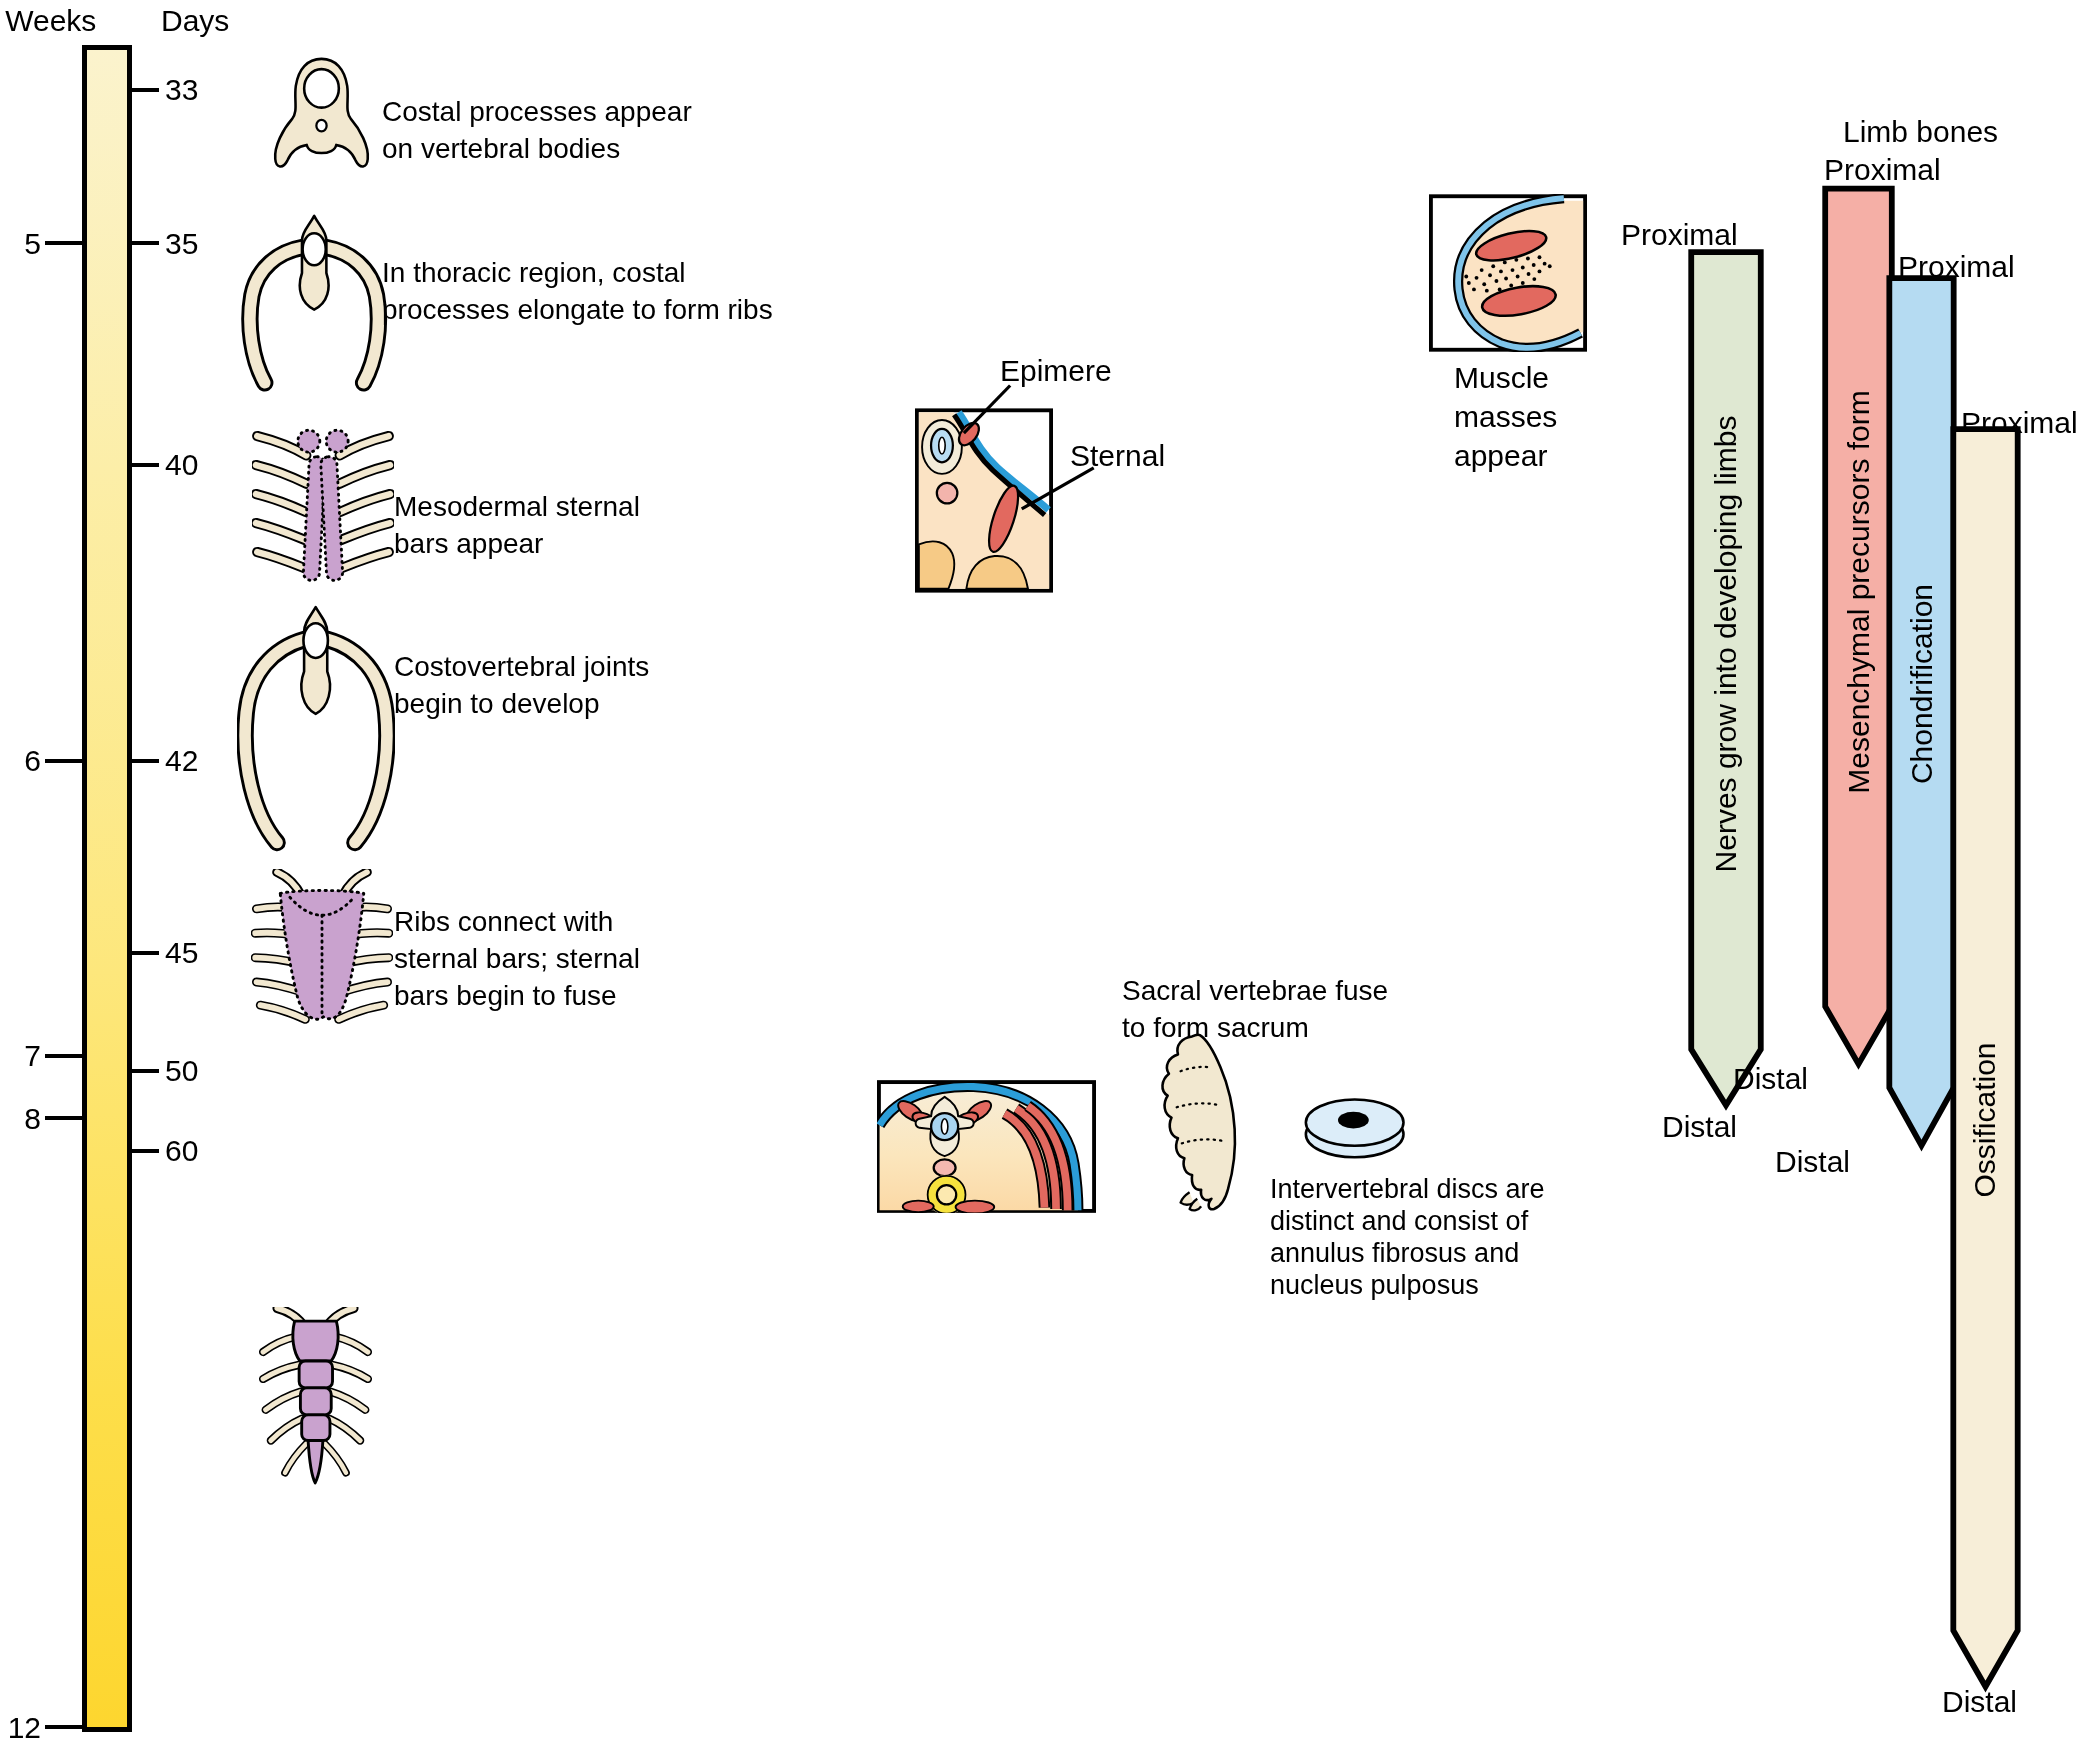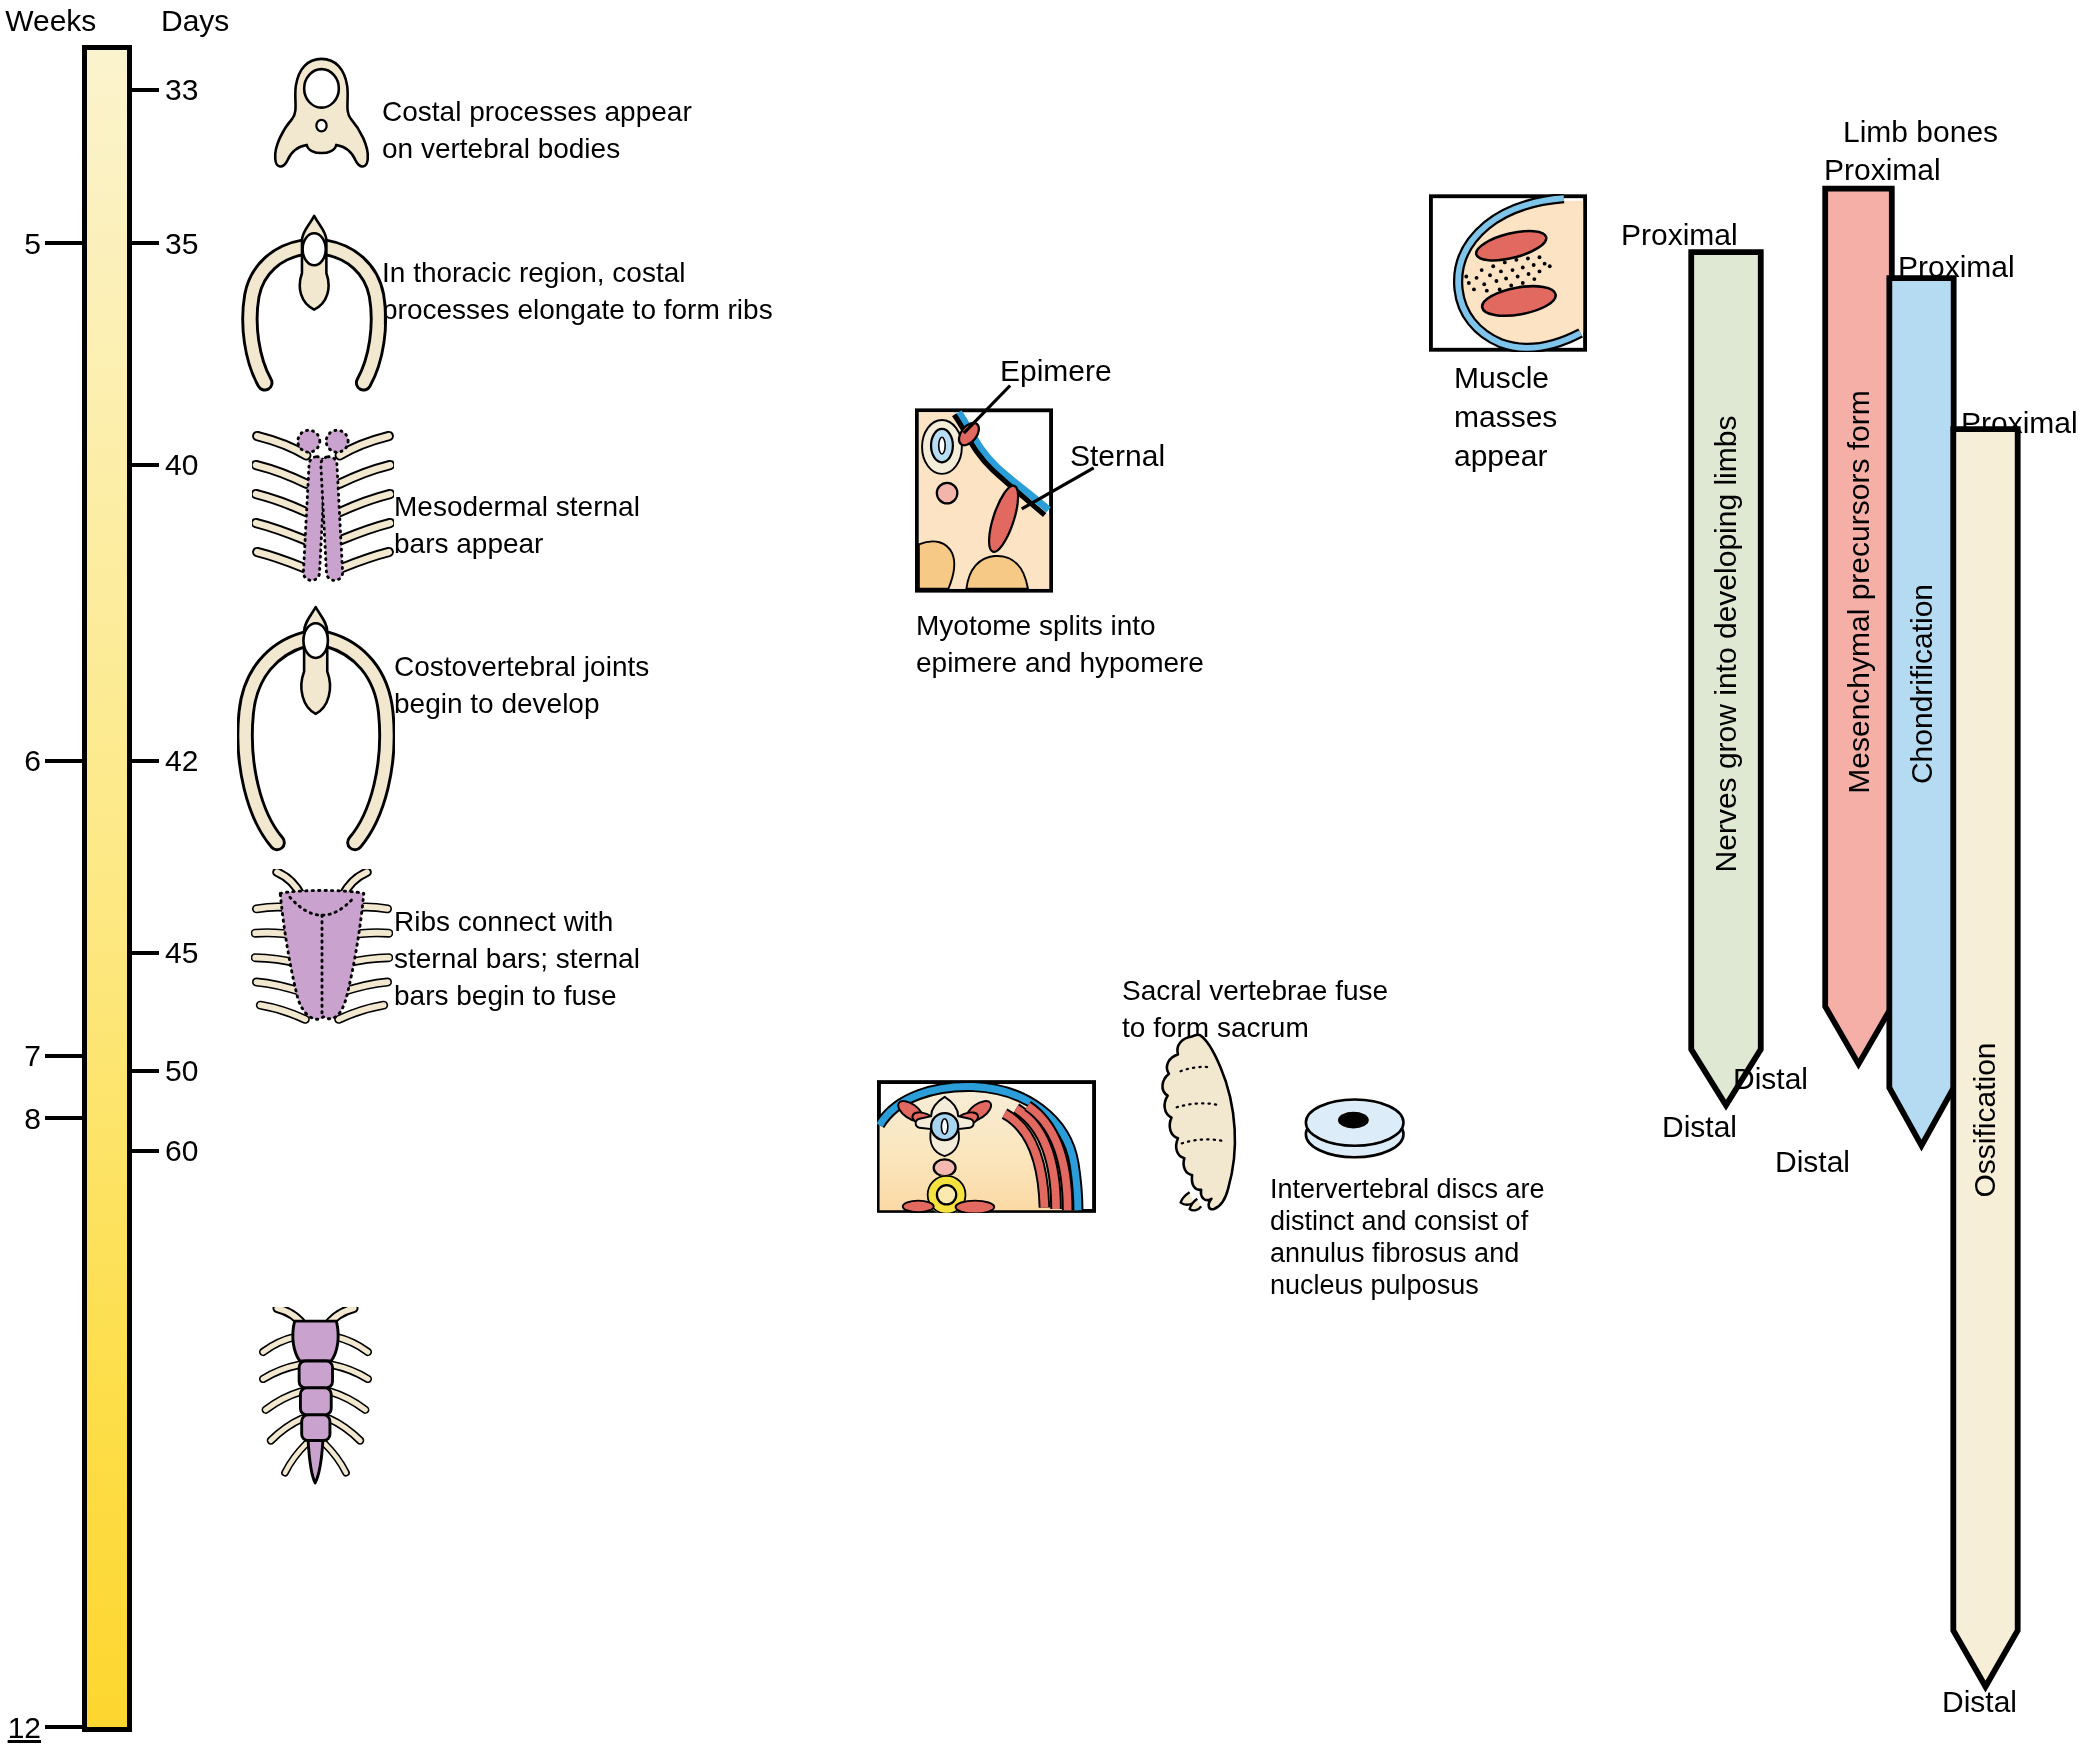--- a/index.html
+++ b/index.html
@@ -31,21 +31,21 @@
 
   <div class="tick" style="left:45px;top:241px;width:37px;"></div>
   <div class="num wnum" style="left:0px;top:227px;">5</div>
   <div class="tick" style="left:45px;top:759px;width:37px;"></div>
   <div class="num wnum" style="left:0px;top:744px;">6</div>
   <div class="tick" style="left:45px;top:1054px;width:37px;"></div>
   <div class="num wnum" style="left:0px;top:1039px;">7</div>
   <div class="tick" style="left:45px;top:1116px;width:37px;"></div>
   <div class="num wnum" style="left:0px;top:1102px;">8</div>
   <div class="tick" style="left:45px;top:1725px;width:37px;"></div>
-  <div class="num wnum" style="left:0px;top:1711px;text-decoration:underline;">12</div>
+  <div class="num wnum" style="left:0px;top:1711px;">12</div>
 
   <div class="tick" style="left:132px;top:88px;width:27px;"></div>
   <div class="num" style="left:165px;top:73px;">33</div>
   <div class="tick" style="left:132px;top:241px;width:27px;"></div>
   <div class="num" style="left:165px;top:227px;">35</div>
   <div class="tick" style="left:132px;top:463px;width:27px;"></div>
   <div class="num" style="left:165px;top:448px;">40</div>
   <div class="tick" style="left:132px;top:759px;width:27px;"></div>
   <div class="num" style="left:165px;top:744px;">42</div>
   <div class="tick" style="left:132px;top:951px;width:27px;"></div>
@@ -208,24 +208,20 @@
     <ellipse cx="84" cy="40" rx="12" ry="20" transform="rotate(38 84 40)" fill="#e2695f" stroke="#000" stroke-width="3.5"></ellipse>
     <ellipse cx="138" cy="172" rx="16" ry="54" transform="rotate(18 138 172)" fill="#e2695f" stroke="#000" stroke-width="3.5"></ellipse>
     <circle cx="50" cy="132" r="16" fill="#f3b4ac" stroke="#000" stroke-width="3.5"></circle>
   </svg>
   <svg class="abs" style="left:915px;top:348px;pointer-events:none;" width="270" height="219" viewBox="0 0 420 340">
     <line x1="148" y1="58" x2="76" y2="132" stroke="#000" stroke-width="5"></line>
     <line x1="278" y1="186" x2="166" y2="250" stroke="#000" stroke-width="5"></line>
   </svg>
   <div class="lbl" style="left:1000px;top:354px;">Epimere</div>
   <div class="lbl" style="left:1070px;top:439px;">Sternal</div>
-  <div class="caption" style="left:916px;top:607px;">
-    <div>Myotome splits into</div>
-    <div>epimere and hypomere</div>
-  </div>
 
   <svg class="abs" style="left:1429px;top:194px;" width="158" height="158" viewBox="0 0 246 245">
     <rect x="3" y="3" width="240" height="239" fill="#fff" stroke="#000" stroke-width="6"></rect>
     <path d="M210,10 C160,14 124,28 94,52 C62,78 48,110 52,146 C56,182 78,212 114,228 C150,242 192,236 240,214 L240,10 Z" fill="#fbe3c4"></path>
     <path d="M210,6 C160,10 120,24 90,48 C56,76 42,110 46,148 C50,186 74,216 112,232 C150,246 190,240 236,216" fill="none" stroke="#000" stroke-width="16"></path>
     <path d="M210,6 C160,10 120,24 90,48 C56,76 42,110 46,148 C50,186 74,216 112,232 C150,246 190,240 236,216" fill="none" stroke="#7fc4ea" stroke-width="9"></path>
     <ellipse cx="128" cy="80" rx="56" ry="19" transform="rotate(-14 128 80)" fill="#e2695f" stroke="#000" stroke-width="4"></ellipse>
     <ellipse cx="140" cy="166" rx="58" ry="21" transform="rotate(-10 140 166)" fill="#e2695f" stroke="#000" stroke-width="4"></ellipse>
     <g fill="#000">
       <circle cx="62" cy="138" r="3"></circle>

